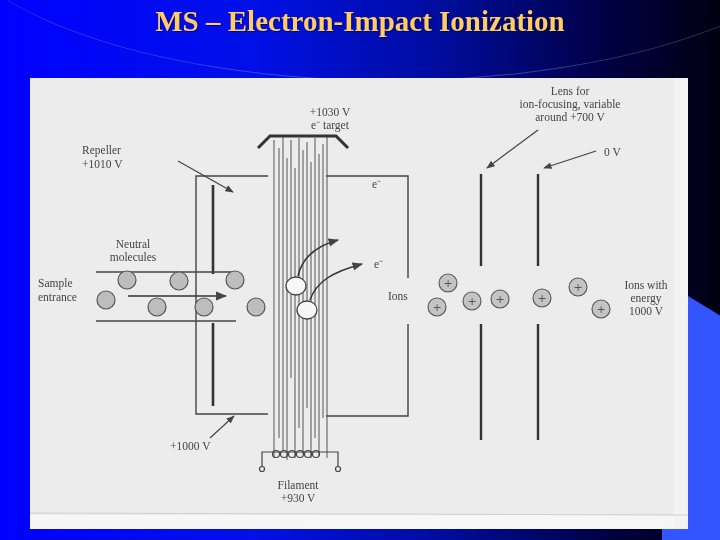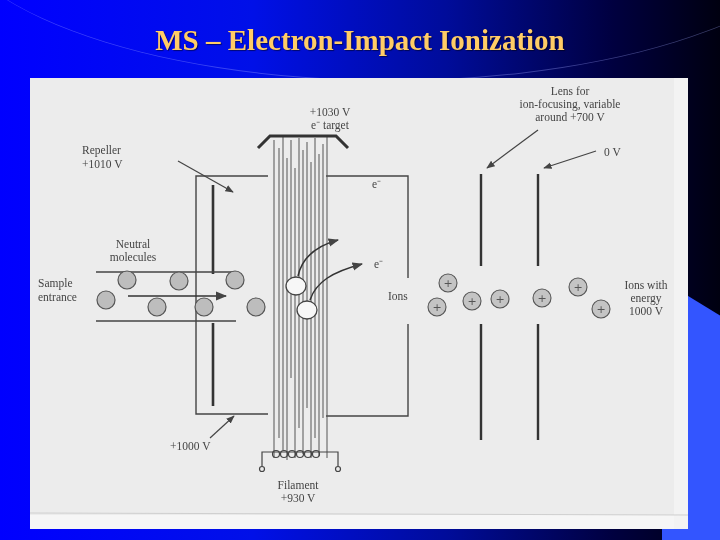--- a/index.html
+++ b/index.html
@@ -7,21 +7,21 @@
     width: 720px; height: 540px; overflow: hidden; position: relative;
     background: linear-gradient(90deg, #0000ff 0%, #0010e8 35%, #000c9a 62%, #000040 85%, #000010 100%);
     font-family: "Liberation Serif", serif;
   }
   .swoosh {
     position: absolute; left: -60px; top: -260px; width: 900px; height: 340px;
     border-radius: 50%; border-bottom: 1px solid rgba(160,170,255,0.35);
     pointer-events: none;
   }
   .title {
-    position: absolute; left: 0; top: 24px; width: 720px; text-align: center;
+    position: absolute; left: 0; top: 5px; width: 720px; text-align: center;
     color: #ffcc66; font-family: "Liberation Serif", serif; font-weight: bold;
     font-size: 29px; letter-spacing: 0px; text-shadow: 1px 1px 1px rgba(0,0,0,0.5);
   }
   .accent-block {
     position: absolute; left: 662px; top: 296px; width: 58px; height: 244px;
     background: #3355ff;
     clip-path: polygon(0 0, 45% 0, 100% 8%, 100% 100%, 0 100%);
   }
   .panel {
     position: absolute; left: 30px; top: 78px; width: 658px; height: 451px;

